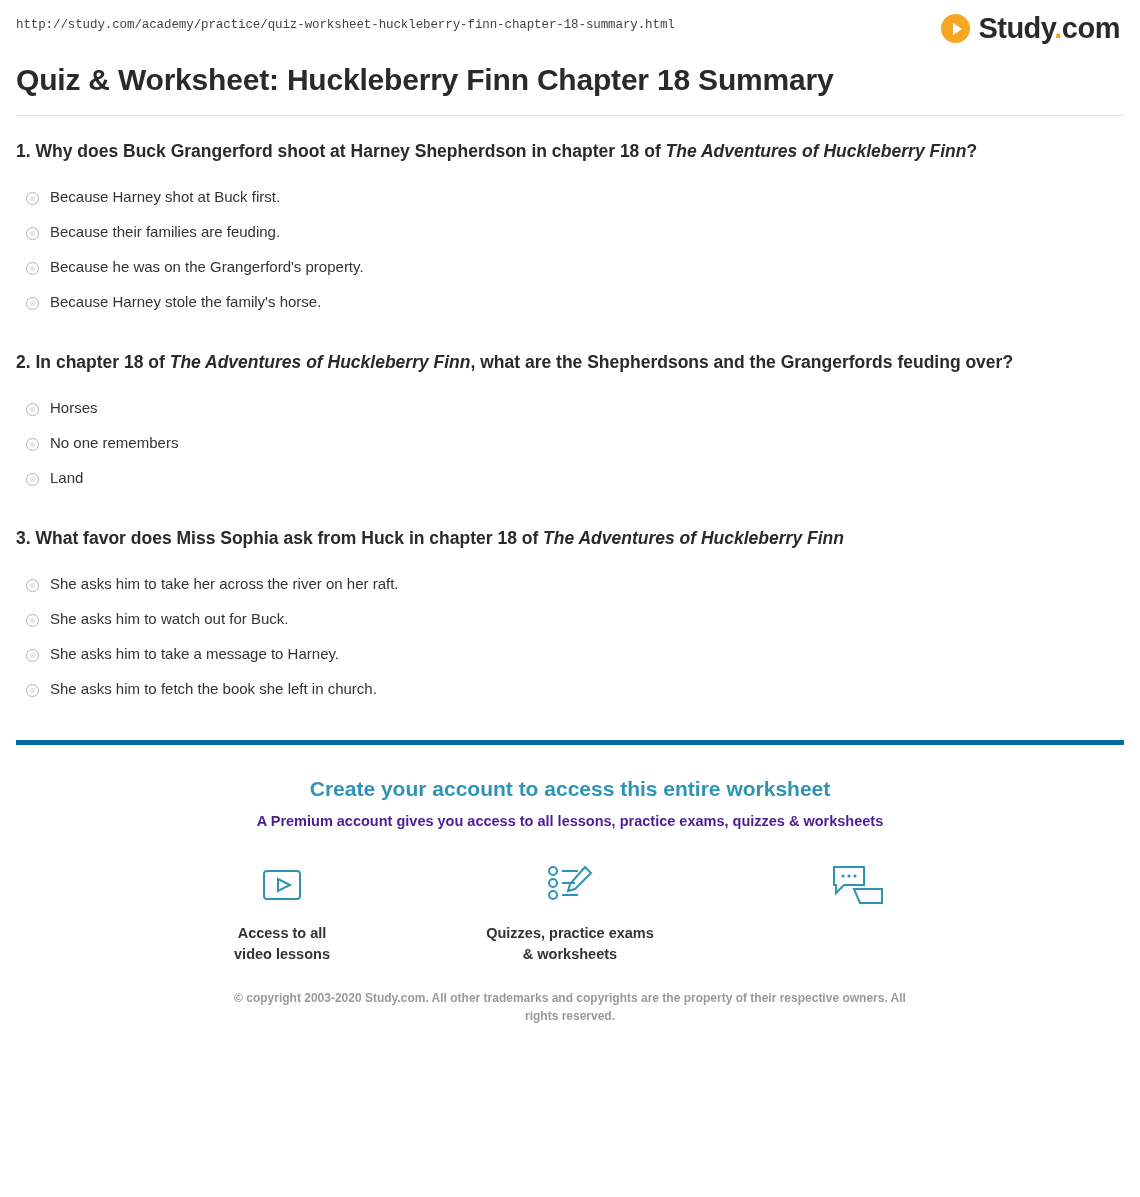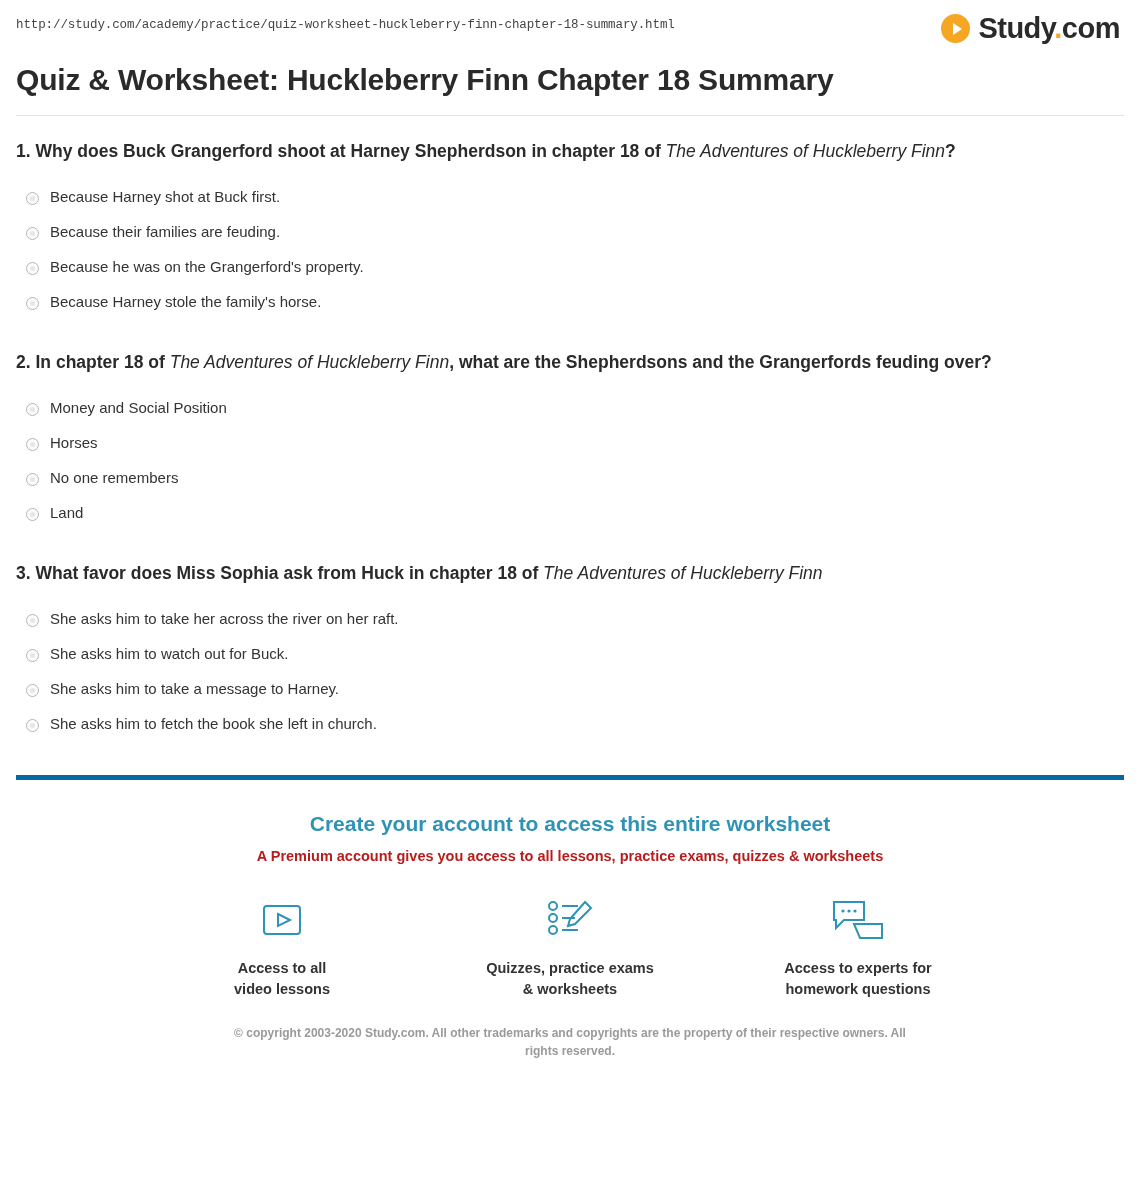--- a/index.html
+++ b/index.html
@@ -84,21 +84,21 @@
   }
   .q-text {
     font-size: 17.5px;
     font-weight: bold;
     color: #2a2a2a;
     line-height: 1.55;
     margin: 0 0 14px 0;
   }
   .q-text .it {
     font-style: italic;
-    font-weight: normal;
+    font-weight: bold;
   }
   .answers {
     list-style: none;
     margin: 0;
     padding: 0;
   }
   .answer {
     display: flex;
     align-items: flex-end;
     gap: 11px;
@@ -133,21 +133,21 @@
     text-align: center;
     font-weight: bold;
   }
   .promo-title {
     font-size: 21px;
     color: #2f93b5;
     margin-bottom: 12px;
   }
   .promo-sub {
     font-size: 14.5px;
-    color: #b91c1c;
+    color: #4c1d95;
     margin-bottom: 30px;
   }
   .features {
     display: flex;
     justify-content: center;
     gap: 118px;
     margin-bottom: 24px;
   }
   .feature {
     width: 170px;
@@ -215,24 +215,20 @@
       </li>
     </ul>
   </div>
 
   <div class="question">
     <p class="q-text">
       <span>2.</span>
       <span>In chapter 18 of </span><span class="it">The Adventures of Huckleberry Finn</span><span>, what are the Shepherdsons and the Grangerfords feuding over?</span>
     </p>
     <ul class="answers">
-      <li class="answer">
-        <span class="radio"></span>
-        <span>Money and Social Position</span>
-      </li>
       <li class="answer">
         <span class="radio"></span>
         <span>Horses</span>
       </li>
       <li class="answer">
         <span class="radio"></span>
         <span>No one remembers</span>
       </li>
       <li class="answer">
         <span class="radio"></span>
@@ -306,24 +302,20 @@
       <div class="feature">
         <div class="ficon">
           <svg width="56" height="44" viewBox="0 0 56 44" fill="none" stroke="#2f93b5" stroke-width="2">
             <path d="M4 4 H34 V22 H14 L6 30 V22 H4 Z"></path>
             <circle cx="13" cy="13" r="1.6" fill="#2f93b5" stroke="none"></circle>
             <circle cx="19" cy="13" r="1.6" fill="#2f93b5" stroke="none"></circle>
             <circle cx="25" cy="13" r="1.6" fill="#2f93b5" stroke="none"></circle>
             <path d="M24 26 H52 V40 H34 L30 40 Z"></path>
           </svg>
         </div>
-        <div class="flabel">
-          <span>Access to experts for</span><br>
-          <span>homework questions</span>
-        </div>
       </div>
 
     </div>
 
     <div class="copyright">© copyright 2003-2020 Study.com. All other trademarks and copyrights are the property of their respective owners. All rights reserved.</div>
   </div>
 
 </div>
 
 </body></html>

